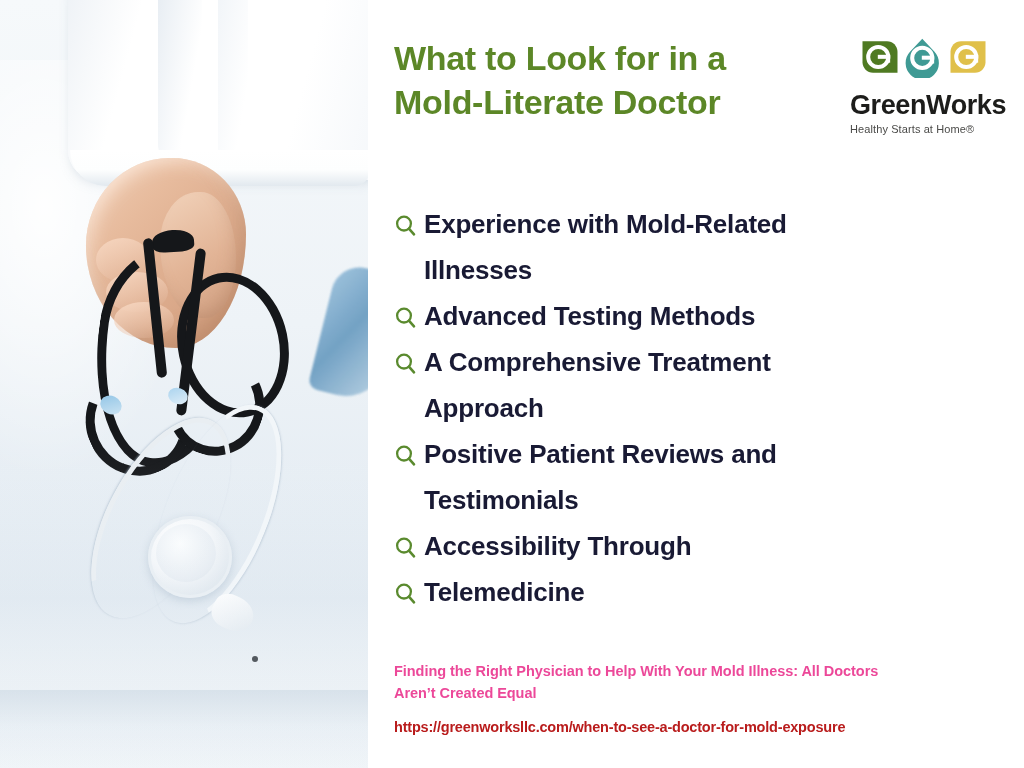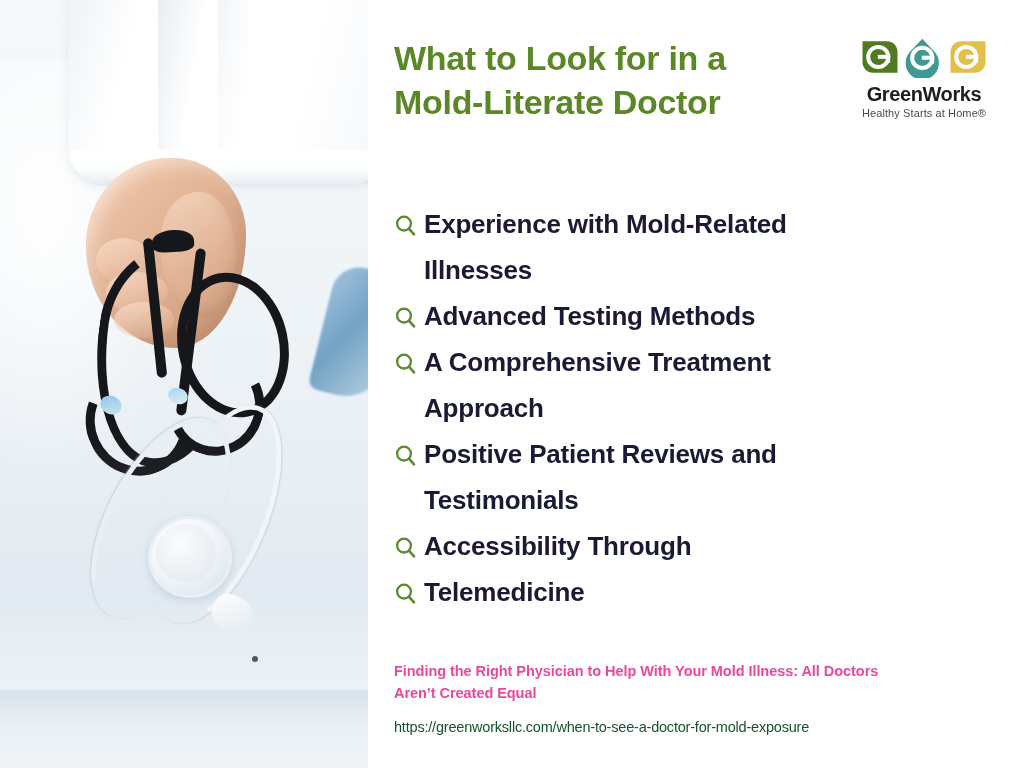--- a/index.html
+++ b/index.html
@@ -361,30 +361,30 @@
     margin-top: 2px;
   }
   .logo-marks {
     display: flex;
     justify-content: center;
     align-items: flex-end;
     gap: 2px;
     height: 44px;
   }
   .logo-wordmark {
-    text-align: center;
-    font-size: 20px;
+    text-align: right;
+    font-size: 27px;
     font-weight: 700;
     color: #1d1d1b;
     letter-spacing: -0.4px;
     line-height: 1.1;
-    margin-top: 1px;
+    margin-top: 9px;
   }
   .logo-tagline {
-    text-align: center;
+    text-align: left;
     font-size: 11px;
     color: #4a4a48;
     letter-spacing: 0.1px;
     margin-top: 2px;
   }
 
   
   .bullets {
     position: absolute;
     left: 26px;
@@ -428,23 +428,23 @@
   .footer-title {
     color: #ec4899;
     font-size: 14.5px;
     font-weight: 700;
     line-height: 1.55;
     letter-spacing: -0.05px;
     max-width: 520px;
     margin: 0;
   }
   .footer-url {
-    color: #14532d;
+    color: #b91c1c;
     font-size: 14.5px;
-    font-weight: 400;
+    font-weight: 700;
     letter-spacing: -0.2px;
     margin-top: 14px;
   }
 </style>
 </head>
 <body>
 
 <div class="page">
 
   <div class="photo-panel">

